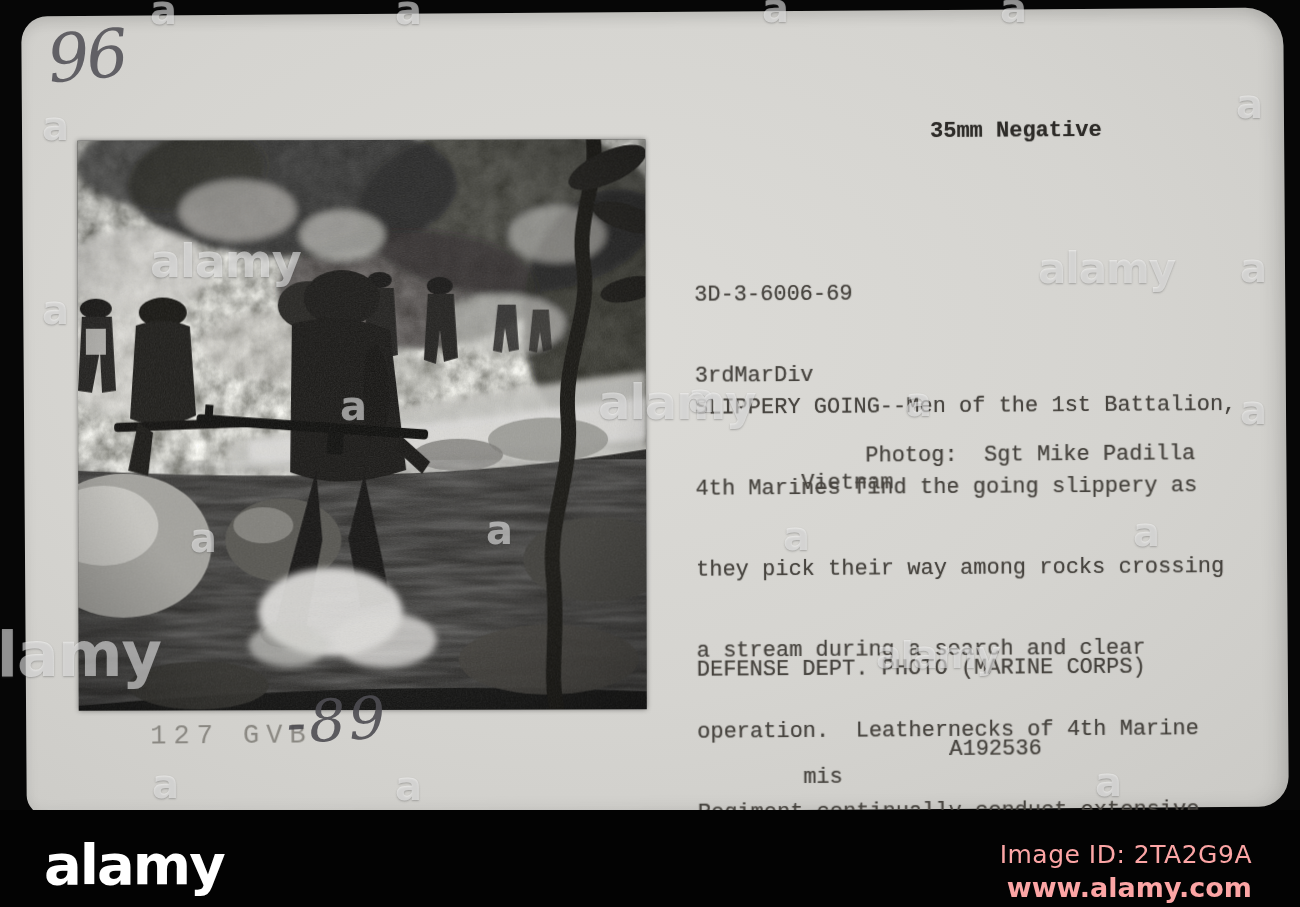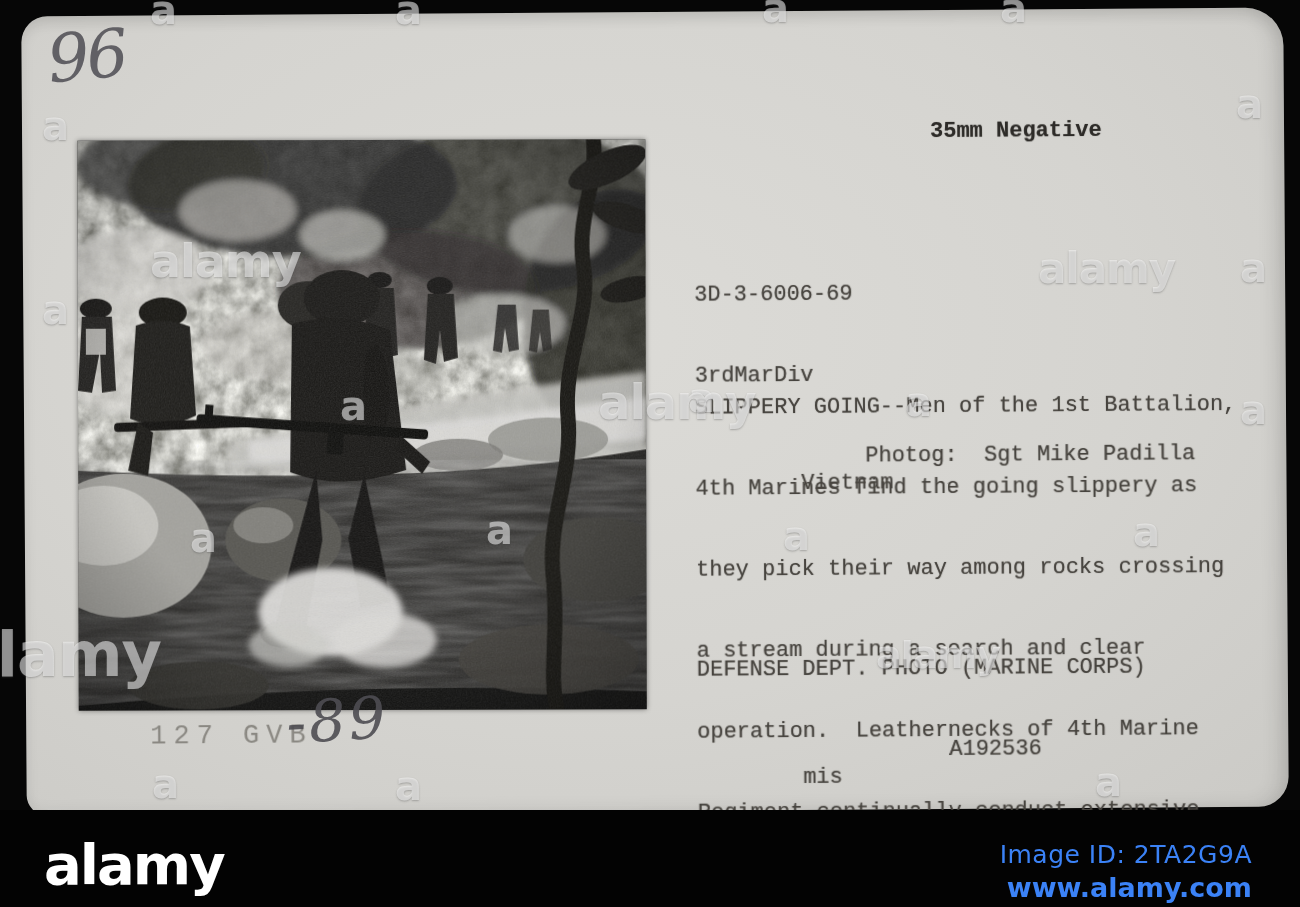--- a/index.html
+++ b/index.html
@@ -34,21 +34,21 @@
   .photo svg{display:block;}
   
   .wm{position:absolute;inset:0;pointer-events:none;}
   .wm span{position:absolute;font-family:"DejaVu Sans",sans-serif;font-weight:bold;
            color:rgba(255,255,255,0.52);text-shadow:0 1px 2px rgba(70,70,70,0.35);
            letter-spacing:-1px;line-height:1;}
   
   .bar{position:absolute;left:0;top:810px;width:1300px;height:97px;background:#030303;}
   .logo{position:absolute;left:44px;top:22px;font-family:"DejaVu Sans",sans-serif;
         font-weight:bold;font-size:56px;color:#fff;letter-spacing:-2px;}
-  .barright{position:absolute;right:48px;top:30px;text-align:right;color:#3b82f6;
+  .barright{position:absolute;right:48px;top:30px;text-align:right;color:#fca5a5;
             font-family:"DejaVu Sans",sans-serif;}
   .imgid{font-size:25px;font-weight:normal;letter-spacing:.5px;}
   .url{font-size:27px;font-weight:bold;margin-top:3px;}
 </style>
 </head>
 <body>
 
 <div class="stage">
 
   <div class="card">

